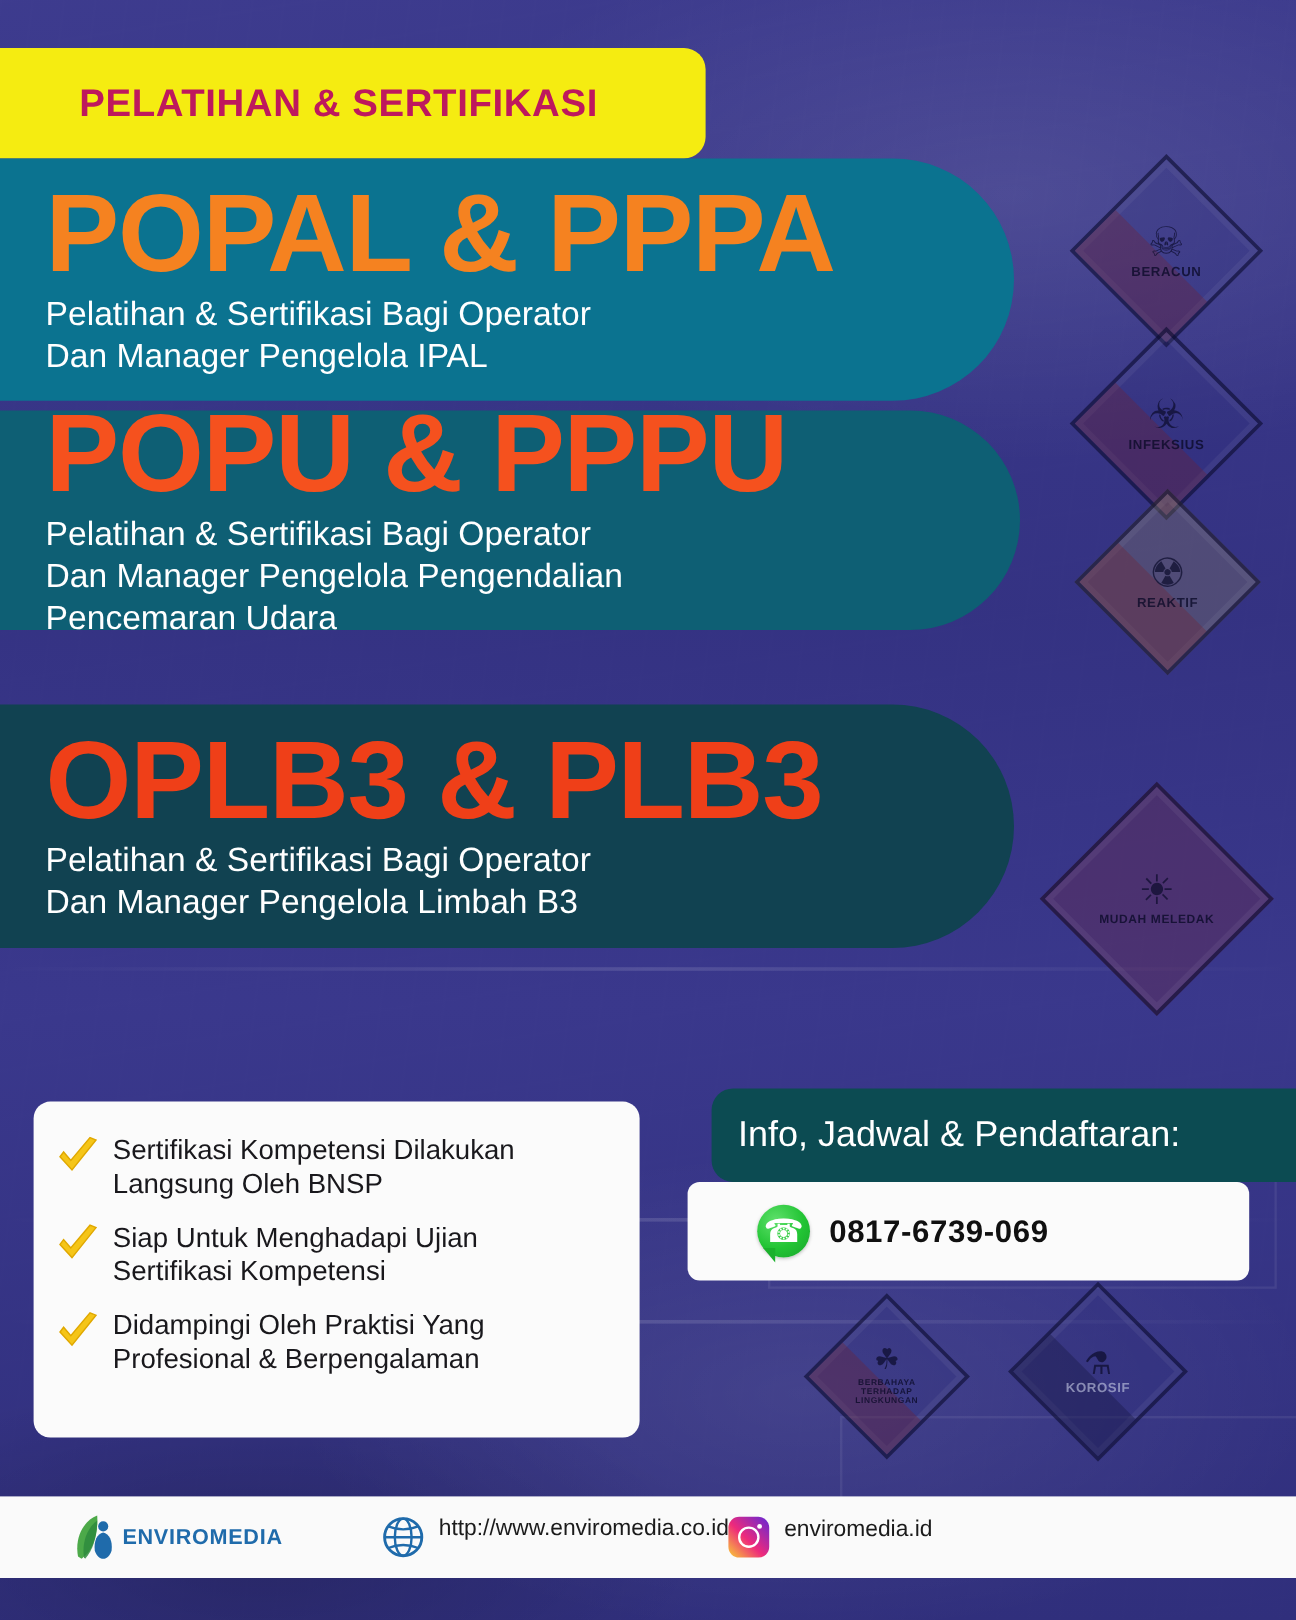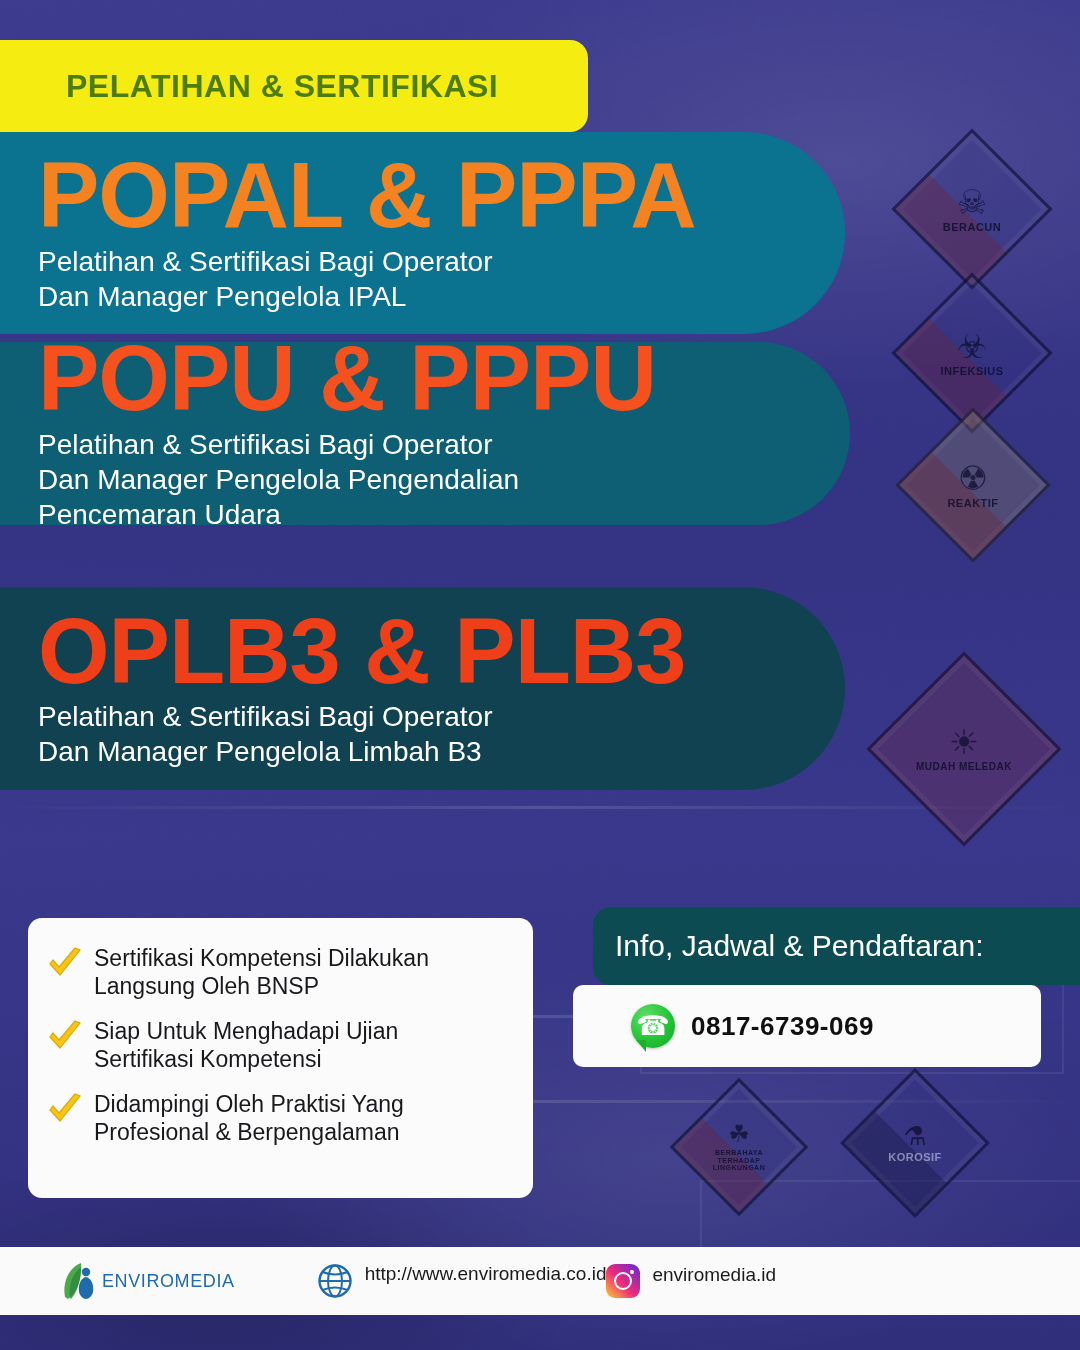--- a/index.html
+++ b/index.html
@@ -37,21 +37,21 @@
     position:absolute;border:2px solid rgba(255,255,255,.07);
   }
 
   
   .ribbon{
     position:absolute;left:0;top:40px;width:588px;height:92px;
     background:#f5ec11;border-radius:0 18px 18px 0;
     display:flex;align-items:center;
   }
   .ribbon-text{
-    color:#4d7c0f;font-size:32px;font-weight:bold;letter-spacing:.5px;
+    color:#be185d;font-size:32px;font-weight:bold;letter-spacing:.5px;
     padding-left:66px;font-family:"Liberation Sans", sans-serif;
   }
 
   
   .prog{
     position:absolute;left:0;
     display:flex;flex-direction:column;justify-content:center;
     padding-left:38px;box-sizing:border-box;
   }
   .prog-1{top:132px;width:845px;height:202px;background:#0b7390;border-radius:0 140px 140px 0;}
@@ -160,21 +160,21 @@
     position:absolute;left:0;bottom:35px;width:1080px;height:68px;
     background:#fafafa;display:flex;align-items:center;
   }
   .f-item{display:flex;}
   .f-text{color:#1b1b1b;font-size:19px;font-family:"Liberation Sans", sans-serif;}
 
   
   .env-logo{display:flex;align-items:center;margin-left:62px;}
   .env-mark{width:34px;height:40px;position:relative;margin-right:6px;}
   .env-name{
-    color:#1f6bab;font-size:18px;font-weight:normal;letter-spacing:.6px;
+    color:#1f6bab;font-size:18px;font-weight:bold;letter-spacing:.6px;
     font-family:"Liberation Sans", sans-serif;
   }
 
   .globe{width:36px;height:36px;margin-right:12px;flex:0 0 auto;}
 
   .ig-icon{
     width:34px;height:34px;border-radius:9px;margin-right:12px;flex:0 0 auto;
     background:linear-gradient(45deg,#f9ce34 0%,#ee2a7b 45%,#6228d7 100%);
     position:relative;
   }

